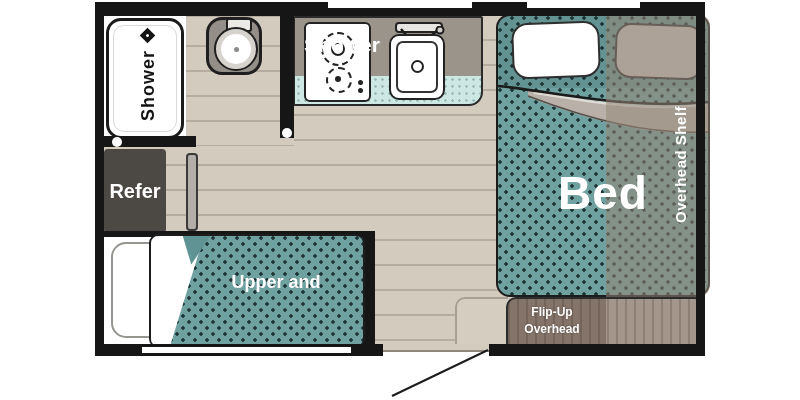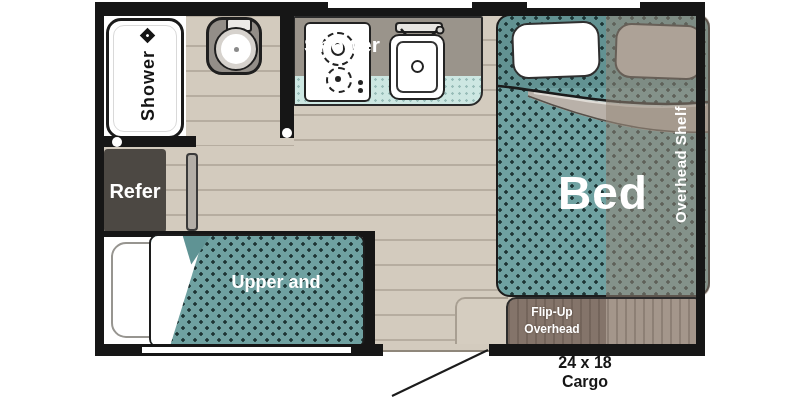--- a/index.html
+++ b/index.html
@@ -190,18 +190,14 @@
   <div class="abs notch" style="left:328px;top:0;width:144px;height:8px;"></div>
   <div class="abs notch" style="left:527px;top:0;width:113px;height:8px;"></div>
   <div class="abs notch" style="left:142px;top:347px;width:209px;height:6px;"></div>
 
   <div class="abs" style="left:383px;top:344px;width:106px;height:6px;background:var(--floor,#d3cbbe);border-bottom:2px solid #8f877b;"></div>
 
   <svg class="abs" style="left:378px;top:346px;" width="118" height="54" viewBox="0 0 118 54">
     <line x1="110" y1="4" x2="14" y2="50" stroke="#1c1c1c" stroke-width="2"></line>
   </svg>
 
-  <div class="abs cargo-label" style="left:529px;top:353px;width:112px;">
-    <div>24 x 18</div>
-    <div>Cargo</div>
-  </div>
 
 </div>
 
 </body></html>

